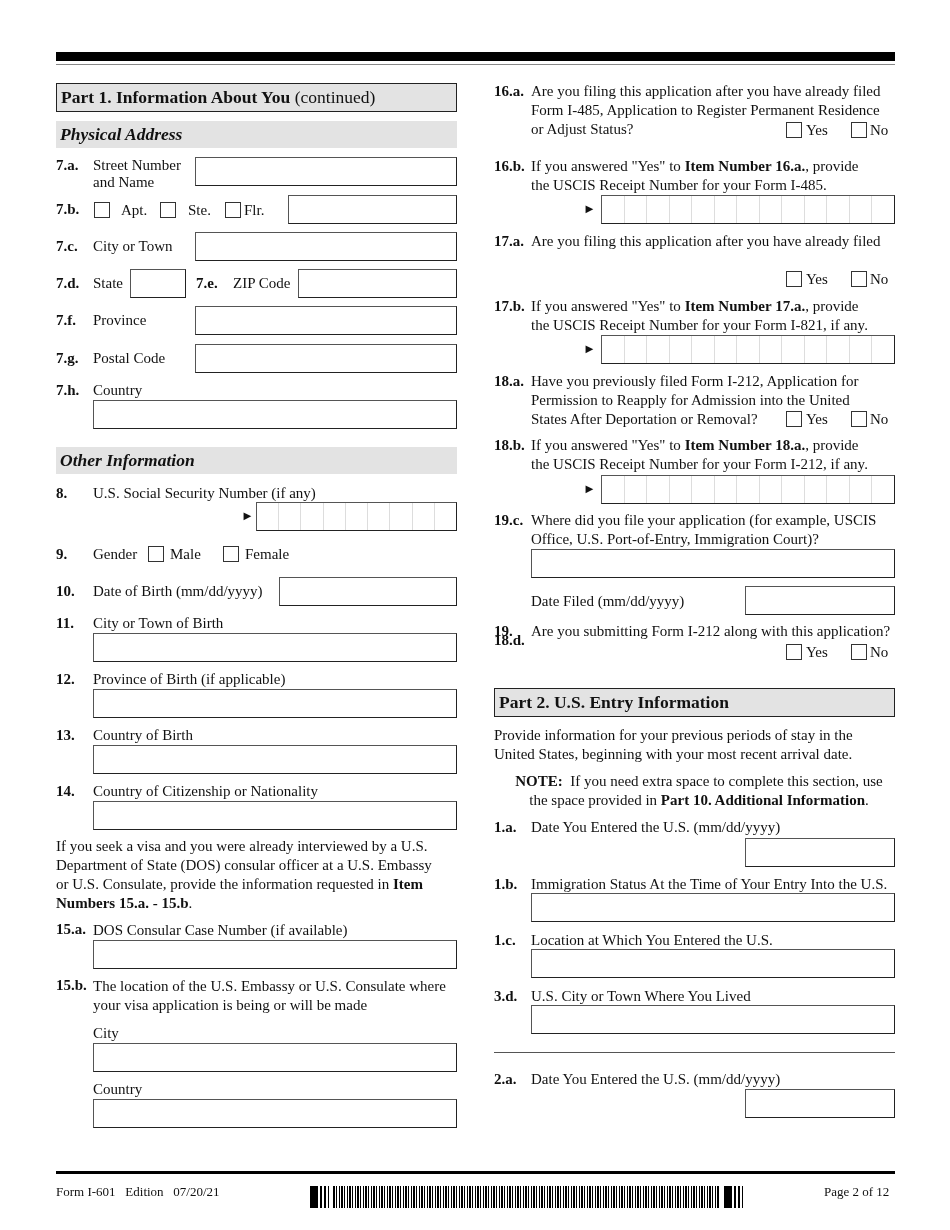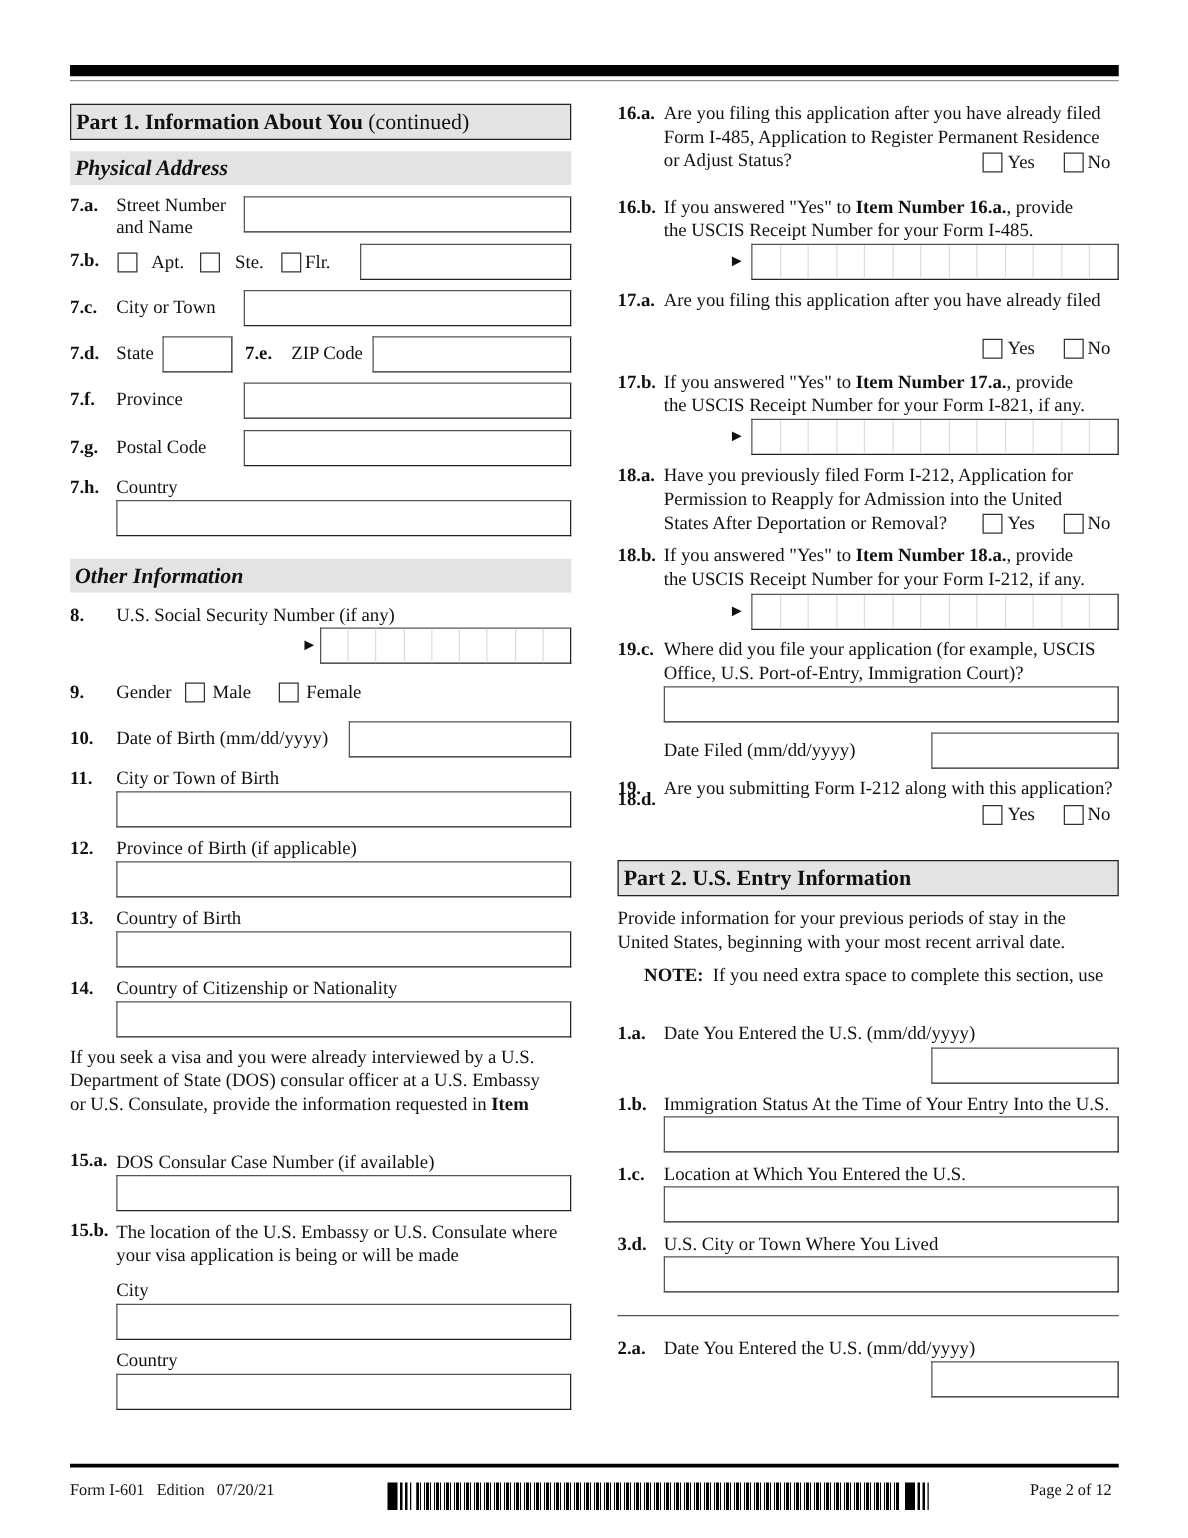--- a/index.html
+++ b/index.html
@@ -118,20 +118,21 @@
 <div class="abs field" style="left:93px;top:745px;width:364px;height:29px;"></div>
 
 <div class="abs num" style="left:56px;top:783px;">14.</div>
 <div class="abs lbl" style="left:93px;top:783px;">Country of Citizenship or Nationality</div>
 <div class="abs field" style="left:93px;top:801px;width:364px;height:29px;"></div>
 
 <div class="abs para" style="left:56px;top:837px;width:410px;">
   <div>If you seek a visa and you were already interviewed by a U.S.</div>
   <div>Department of State (DOS) consular officer at a U.S. Embassy</div>
   <div><span>or U.S. Consulate, provide the information requested in </span><b>Item</b></div>
+  <div><b>Numbers 15.a. - 15.b</b><span>.</span></div>
 </div>
 
 <div class="abs num" style="left:56px;top:921px;">15.a.</div>
 <div class="abs lbl" style="left:93px;top:922px;">DOS Consular Case Number (if available)</div>
 <div class="abs field" style="left:93px;top:940px;width:364px;height:29px;"></div>
 
 <div class="abs num" style="left:56px;top:977px;">15.b.</div>
 <div class="abs lbl" style="left:93px;top:977px;line-height:19px;">
   <div>The location of the U.S. Embassy or U.S. Consulate where</div>
   <div>your visa application is being or will be made</div>
@@ -257,20 +258,21 @@
 <div class="abs lbl" style="left:870px;top:644px;">No</div>
 
 <div class="abs partbox" style="left:494px;top:688px;width:401px;height:29px;">Part 2.  U.S. Entry Information</div>
 
 <div class="abs para" style="left:494px;top:726px;width:410px;">
   <div>Provide information for your previous periods of stay in the</div>
   <div>United States, beginning with your most recent arrival date.</div>
 </div>
 <div class="abs para" style="left:494px;top:772px;width:410px;text-align:center;">
   <div><b>NOTE:</b><span style="white-space:pre">  If you need extra space to complete this section, use</span></div>
+  <div><span>the space provided in </span><b>Part 10. Additional Information</b><span>.</span></div>
 </div>
 
 <div class="abs num" style="left:494px;top:819px;">1.a.</div>
 <div class="abs lbl" style="left:531px;top:819px;">Date You Entered the U.S. (mm/dd/yyyy)</div>
 <div class="abs field" style="left:745px;top:838px;width:150px;height:29px;"></div>
 
 <div class="abs num" style="left:494px;top:876px;">1.b.</div>
 <div class="abs lbl" style="left:531px;top:876px;">Immigration Status At the Time of Your Entry Into the U.S.</div>
 <div class="abs field" style="left:531px;top:893px;width:364px;height:29px;"></div>
 

